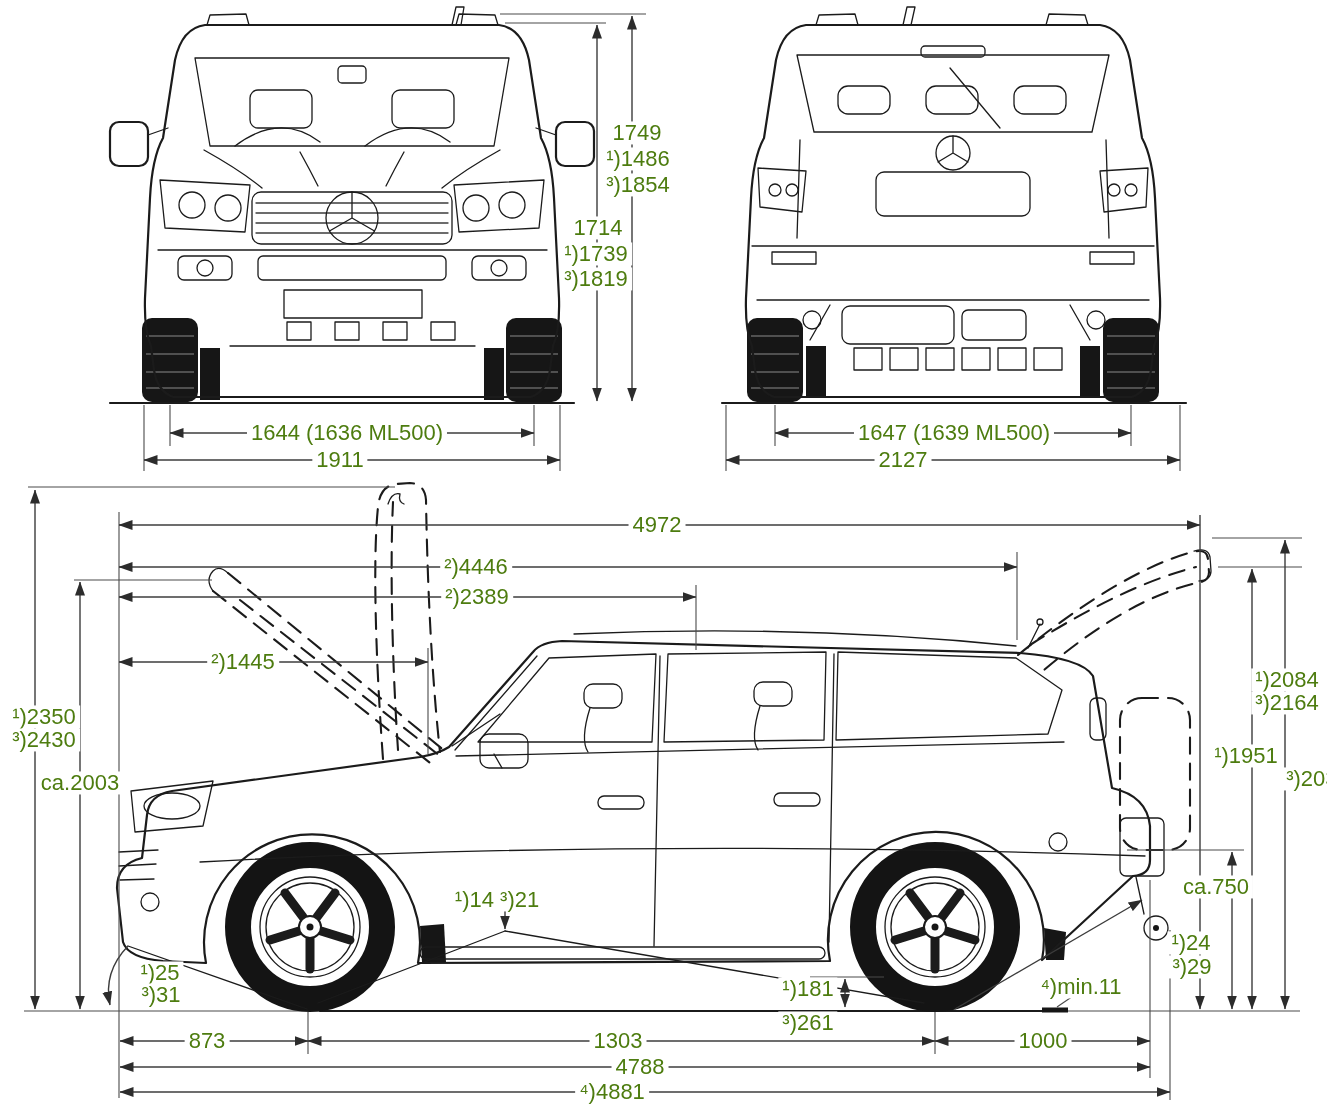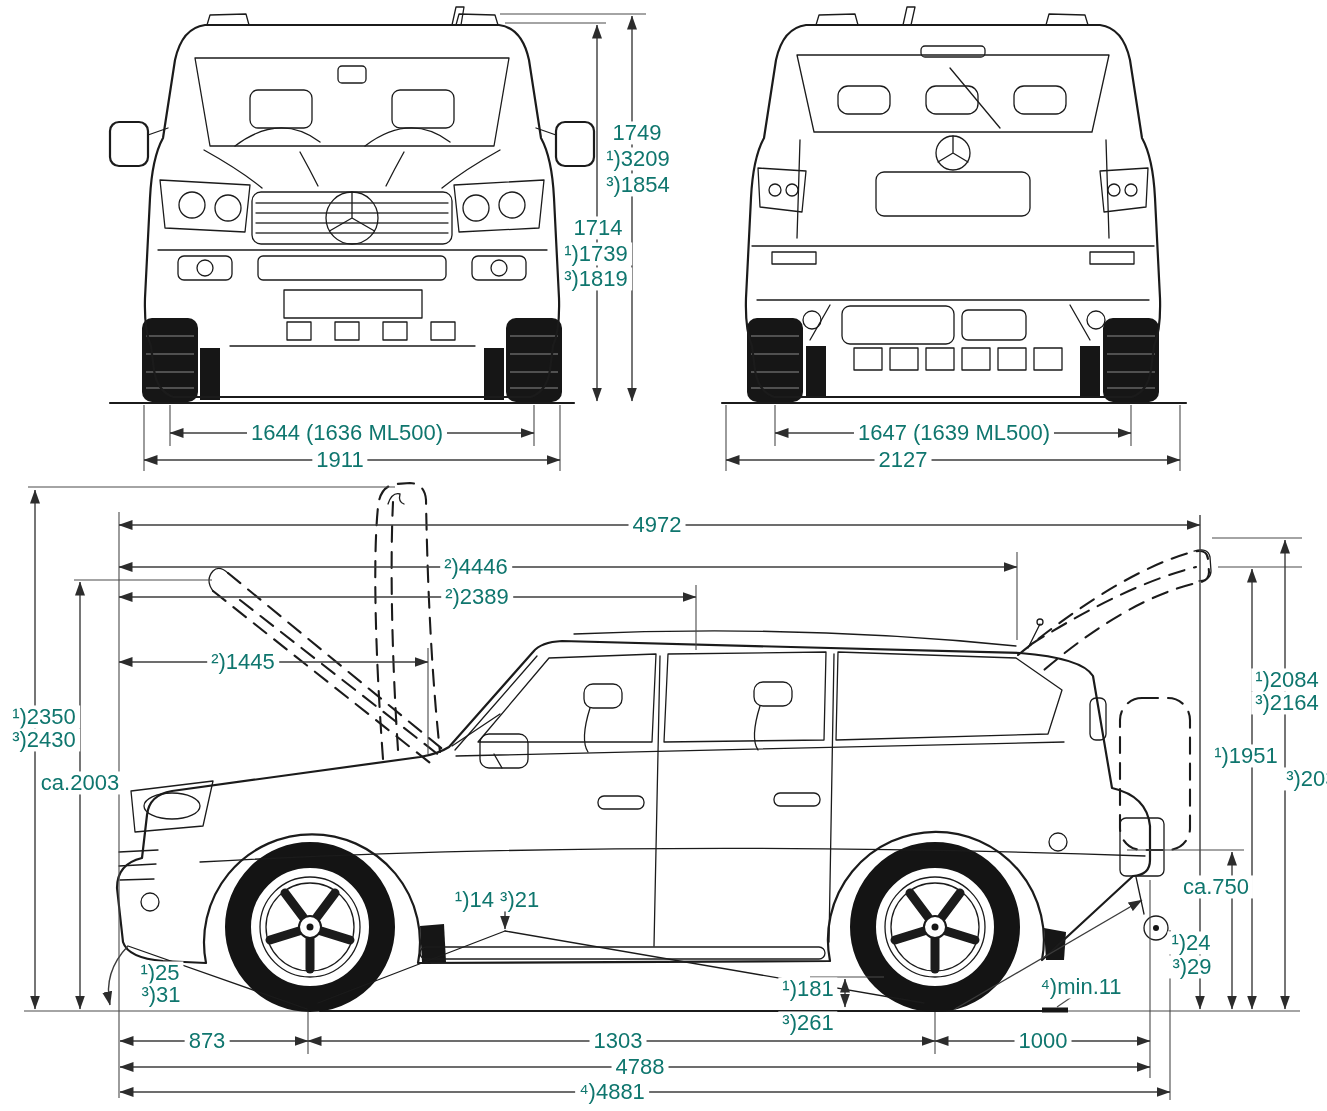--- a/index.html
+++ b/index.html
@@ -1,21 +1,21 @@
 <!DOCTYPE html>
 <html><head>
 <meta charset="utf-8">
 <style>
   html,body{margin:0;padding:0;background:#fff;}
   .stage{position:relative;width:1327px;height:1111px;background:#ffffff;overflow:hidden;
          font-family:"Liberation Sans","DejaVu Sans",sans-serif;}
   .stage svg{position:absolute;left:0;top:0;}
   .labels{position:absolute;left:0;top:0;width:100%;height:100%;}
   .dim{position:absolute;transform:translate(-50%,-50%);white-space:nowrap;
-       font-size:22px;color:#0f766e;background:#ffffff;padding:0 4px;line-height:1.05;
+       font-size:22px;color:#4d7c0f;background:#ffffff;padding:0 4px;line-height:1.05;
        letter-spacing:0px;}
   .car{stroke:#1b1b1b;stroke-width:2.2;fill:none;stroke-linejoin:round;stroke-linecap:round;}
   .det{stroke:#1b1b1b;stroke-width:1.3;fill:none;stroke-linejoin:round;stroke-linecap:round;}
   .dash{stroke:#1b1b1b;stroke-width:2.1;fill:none;stroke-dasharray:16 10;stroke-linecap:round;}
   .diml{stroke:#3c3c3c;stroke-width:1.4;fill:none;}
   .ext{stroke:#4a4a4a;stroke-width:1.1;fill:none;}
   .dimA{marker-start:url(#arw);marker-end:url(#arw);}
   .dimE{marker-end:url(#arw);}
   .fillk{fill:#161616;stroke:none;}
   .tread{stroke:#8a8a8a;stroke-width:1.2;}
@@ -310,21 +310,21 @@
     <line class="diml dimA" x1="308" y1="1041" x2="935" y2="1041"></line>
     <line class="diml dimA" x1="935" y1="1041" x2="1150" y2="1041"></line>
     <line class="diml dimA" x1="120" y1="1067" x2="1150" y2="1067"></line>
     <line class="diml dimA" x1="120" y1="1092" x2="1170" y2="1092"></line>
   </g>
 </svg>
 
 <div class="labels">
 
   <span class="dim" style="left:637px;top:133px">1749</span>
-  <span class="dim" style="left:638px;top:159px">¹)3209</span>
+  <span class="dim" style="left:638px;top:159px">¹)1486</span>
   <span class="dim" style="left:638px;top:185px">³)1854</span>
   <span class="dim" style="left:598px;top:228px">1714</span>
   <span class="dim" style="left:596px;top:254px">¹)1739</span>
   <span class="dim" style="left:596px;top:279px">³)1819</span>
   <span class="dim" style="left:347px;top:433px">1644 (1636 ML500)</span>
   <span class="dim" style="left:340px;top:460px">1911</span>
 
   <span class="dim" style="left:954px;top:433px">1647 (1639 ML500)</span>
   <span class="dim" style="left:903px;top:460px">2127</span>
 

